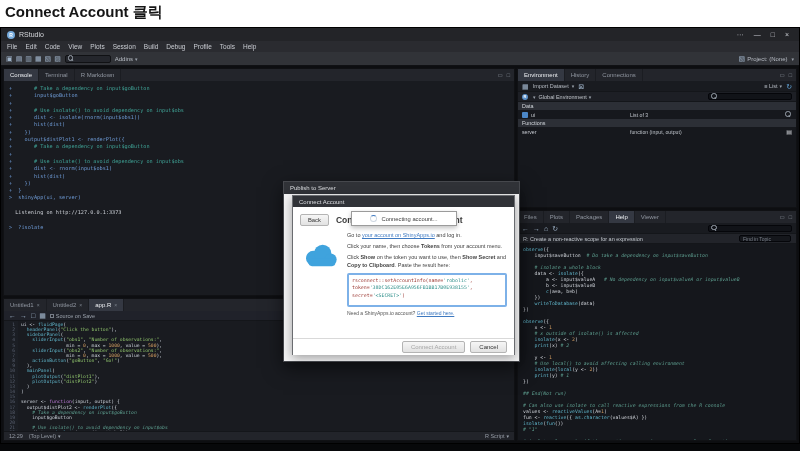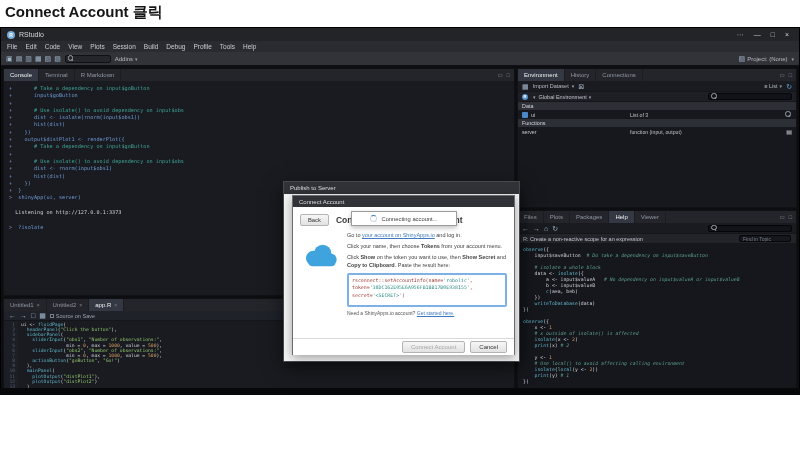--- a/index.html
+++ b/index.html
@@ -1,19 +1,19 @@
 <!DOCTYPE html>
 <html><head>
 <meta charset="utf-8">
 <style>
   *{margin:0;padding:0;box-sizing:border-box;}
   html,body{background:#fff;}
   body{font-family:"Liberation Sans",sans-serif;}
   .mono{font-family:"DejaVu Sans Mono",monospace;}
-  .screen{position:relative;width:800px;height:395px;background:#fff;overflow:hidden;padding-left:32px;}
+  .screen{position:relative;width:800px;height:451px;background:#fff;overflow:hidden;padding-left:32px;}
   .page-title{position:absolute;top:3px;left:5px;font-size:15px;font-weight:bold;color:#161616;}
 
   
   .rs-window{position:absolute;top:27px;left:0;width:800px;height:417px;background:#17181c;display:flex;flex-direction:column;border:1px solid #000;}
   .titlebar{height:13px;background:#232428;display:flex;align-items:center;gap:4px;padding:0 6px;color:#d6d8dc;font-size:7px;flex:0 0 auto;}
   .app-ic{width:8px;height:8px;border-radius:50%;background:#75aadb;color:#fff;font-size:5px;font-weight:bold;display:inline-flex;align-items:center;justify-content:center;}
   .win-controls{margin-left:auto;display:flex;gap:10px;align-items:center;padding-right:4px;}
   .wc{font-size:7px;color:#c9ccd2;}
   .menubar{height:11px;background:#2a2b30;display:flex;align-items:center;padding:0 2px;font-size:6.5px;color:#c9ccd2;flex:0 0 auto;}
   .menu-item{padding:0 4px;}

